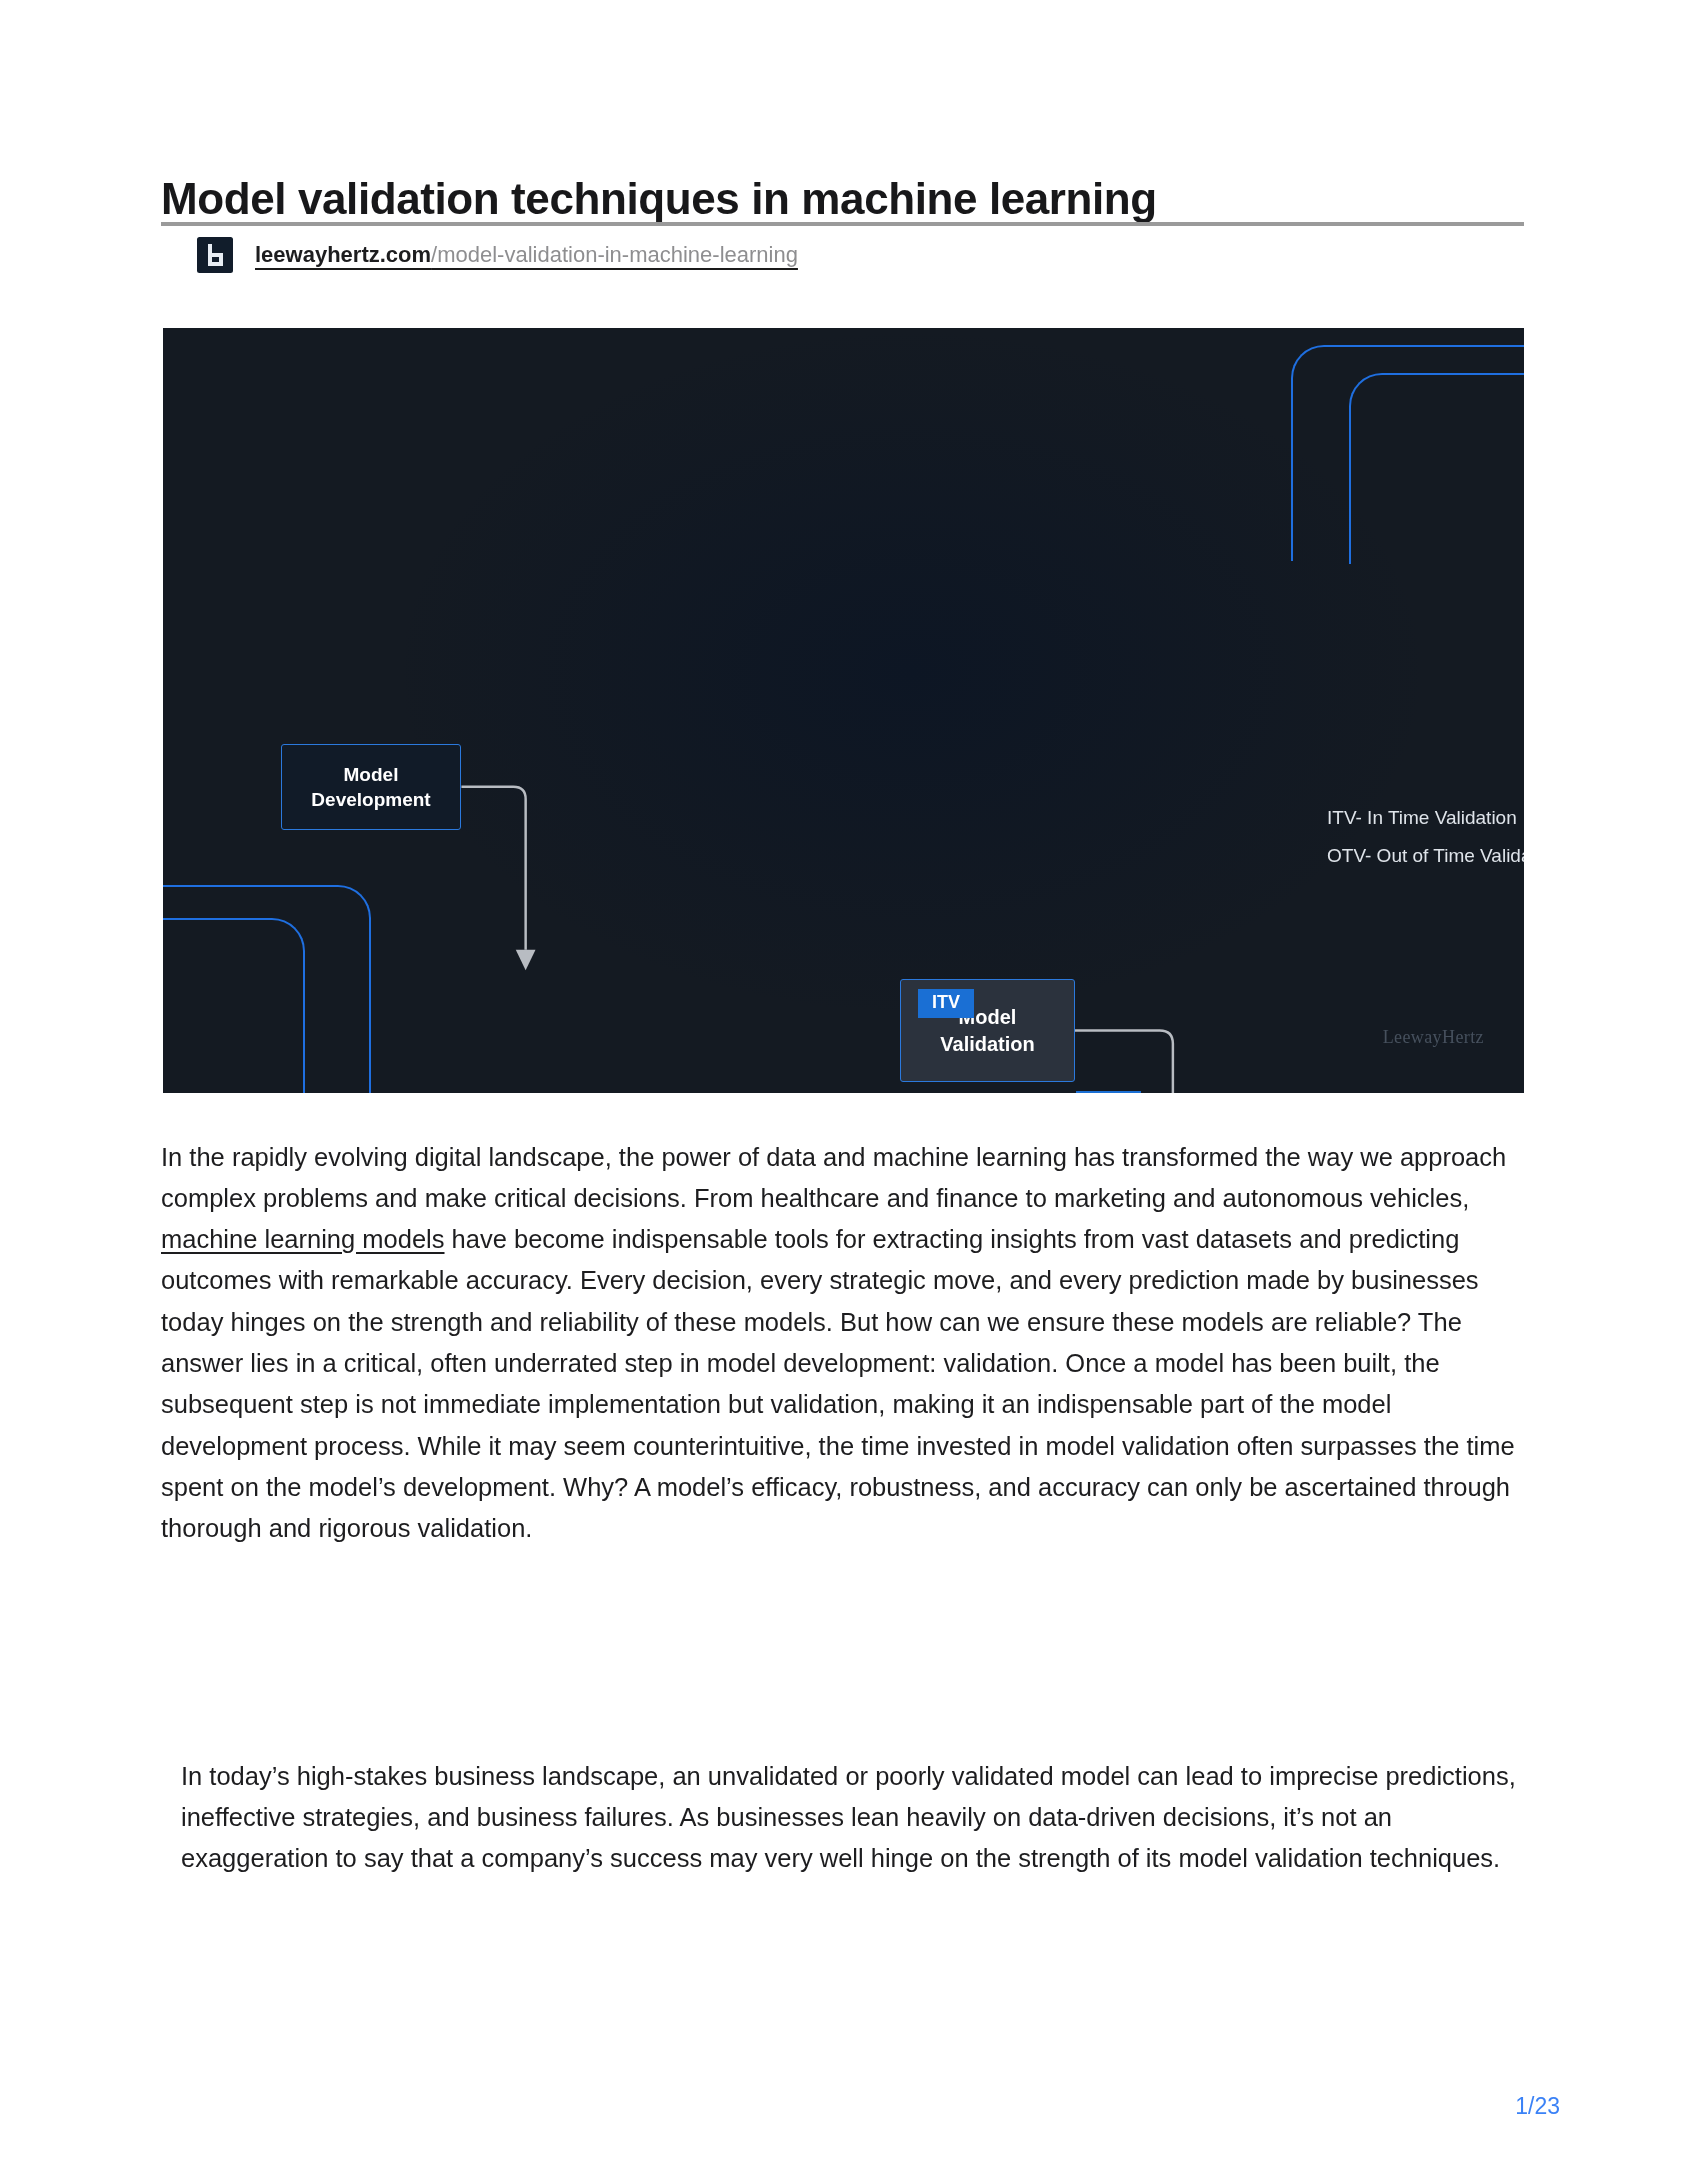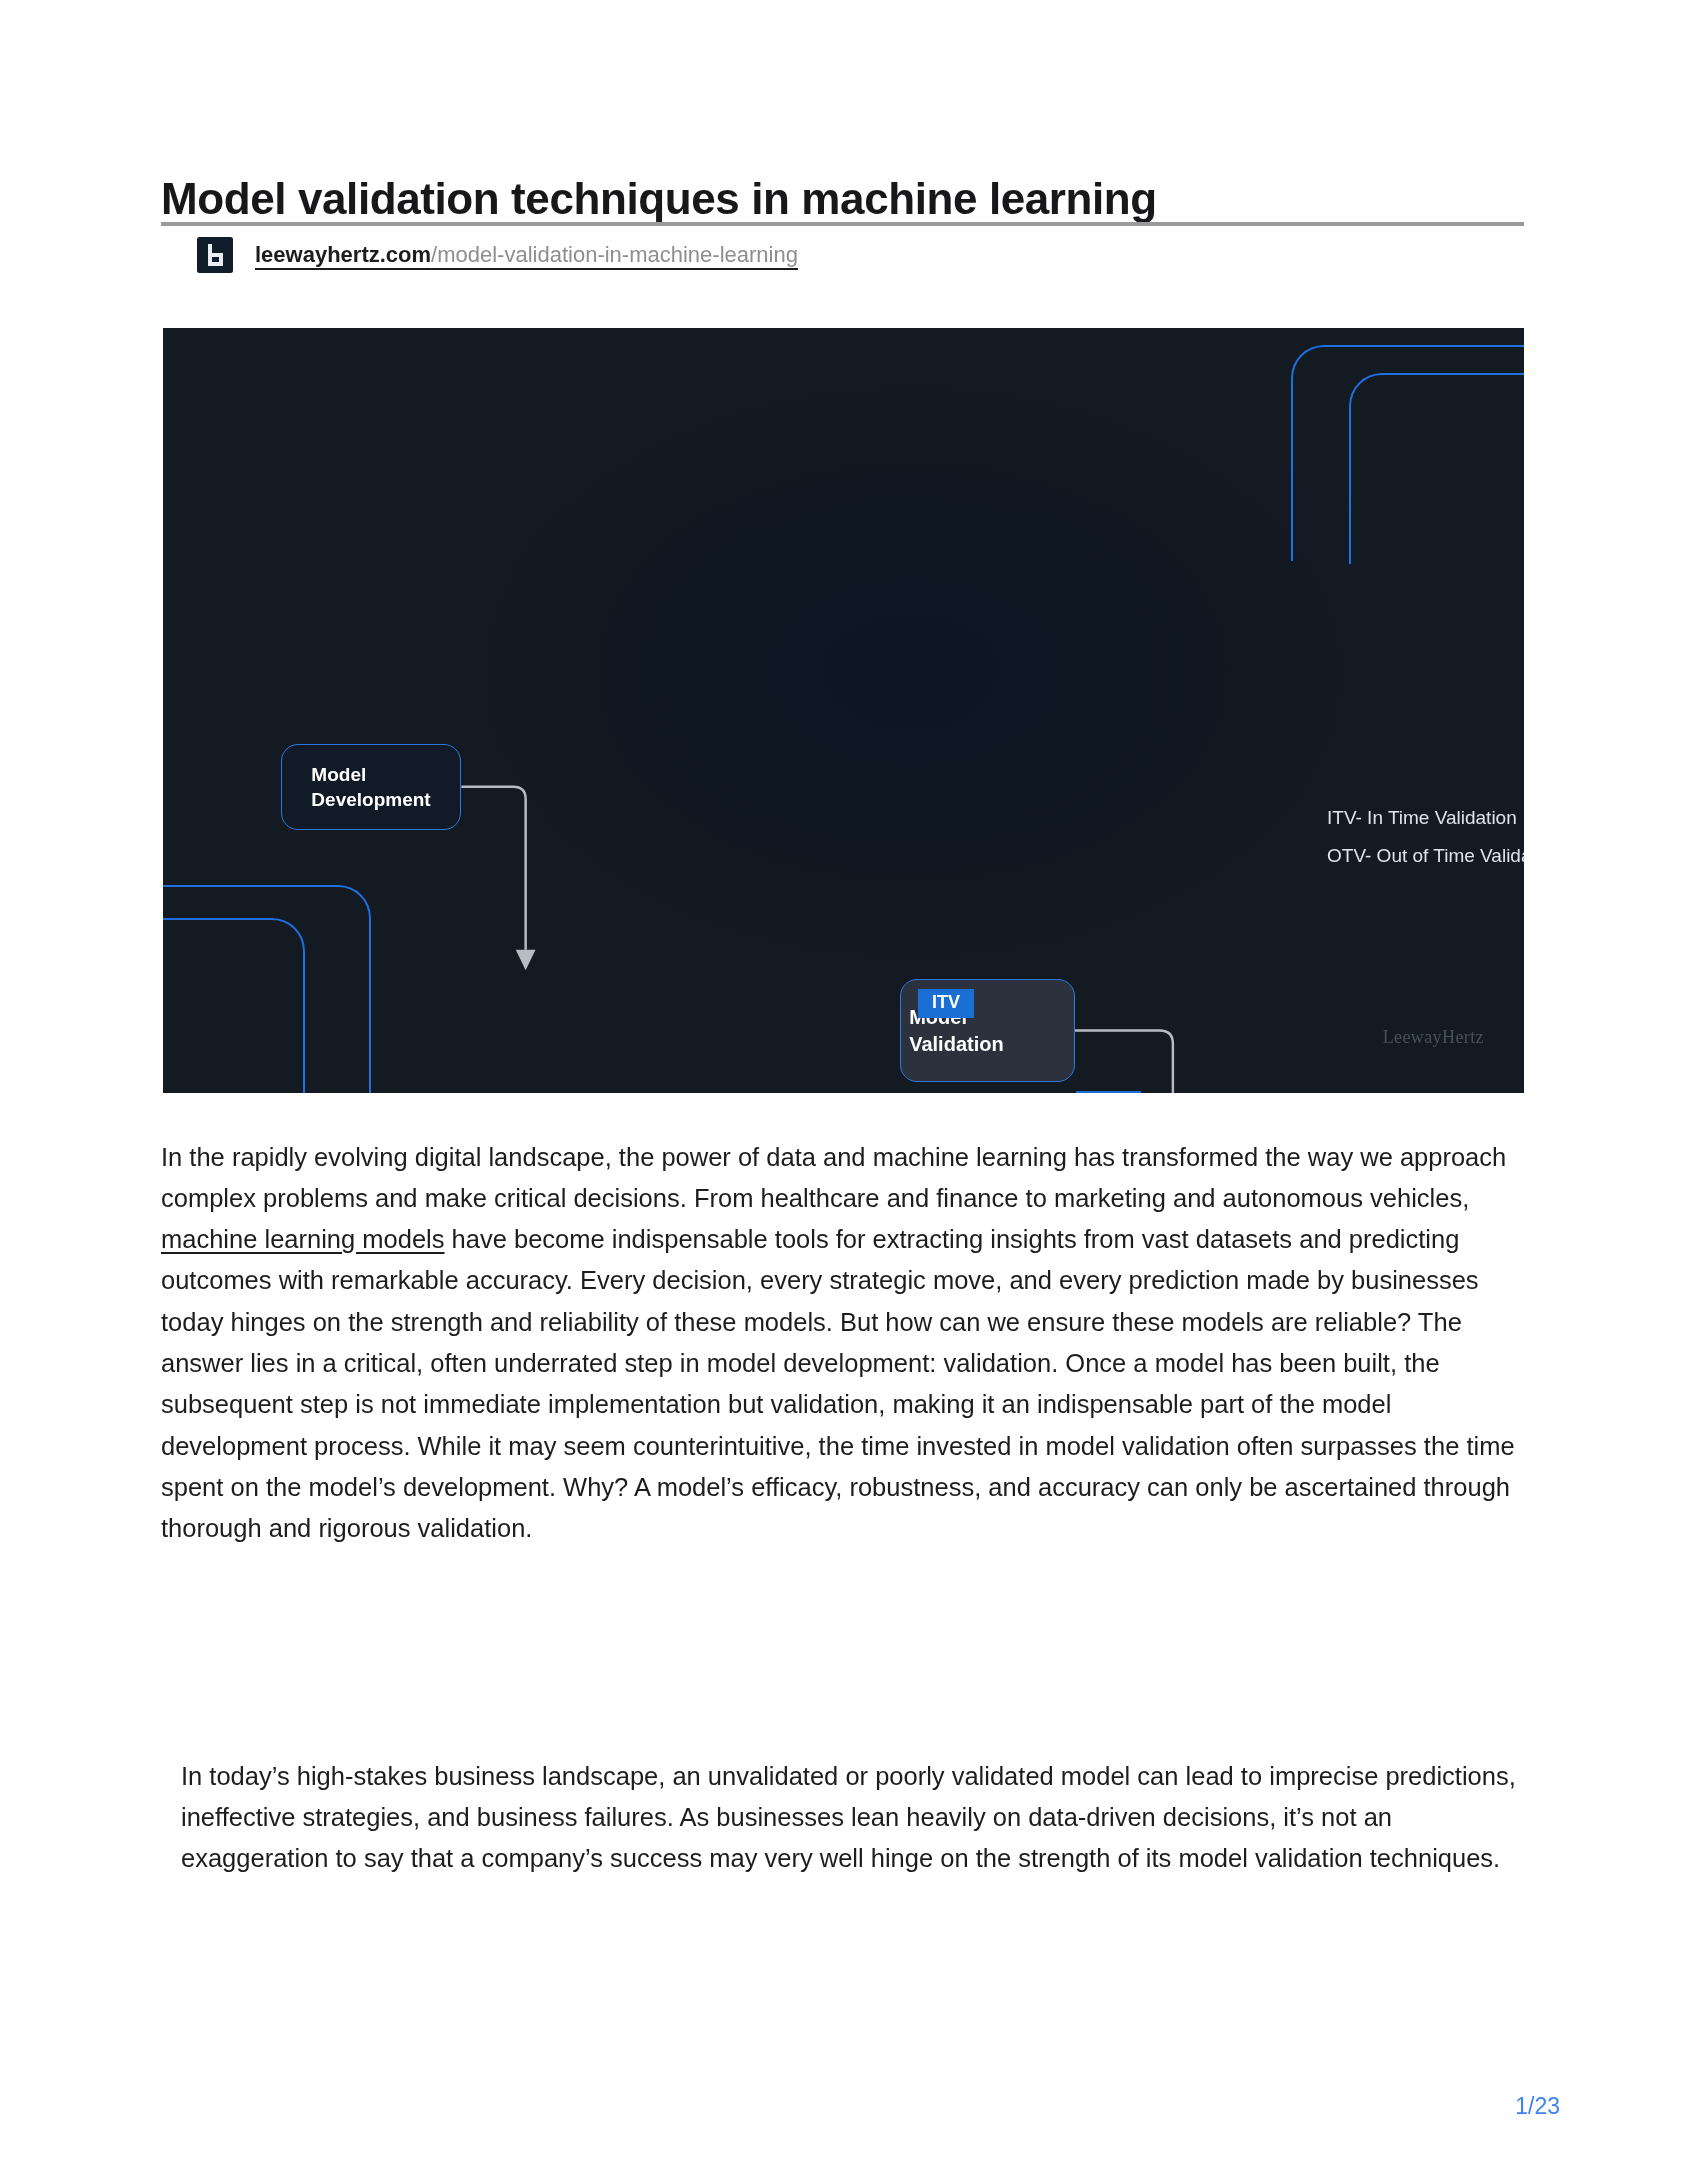--- a/index.html
+++ b/index.html
@@ -151,28 +151,28 @@
     text-align: center;
     color: #f0f3f7;
     font-size: 17.3px;
     font-weight: bold;
     line-height: 1.32;
   }
 
   .node {
     position: absolute;
     border: 1.6px solid #2b79dd;
-    border-radius: 17px;
+    border-radius: 3px;
     box-sizing: border-box;
     display: flex;
     align-items: center;
     justify-content: center;
     color: #ffffff;
     font-weight: bold;
-    text-align: left;
+    text-align: center;
     line-height: 1.32;
   }
   .node-dev {
     left: 118px;
     top: 416px;
     width: 180px;
     height: 86px;
     background: #111b28;
     font-size: 19px;
   }

